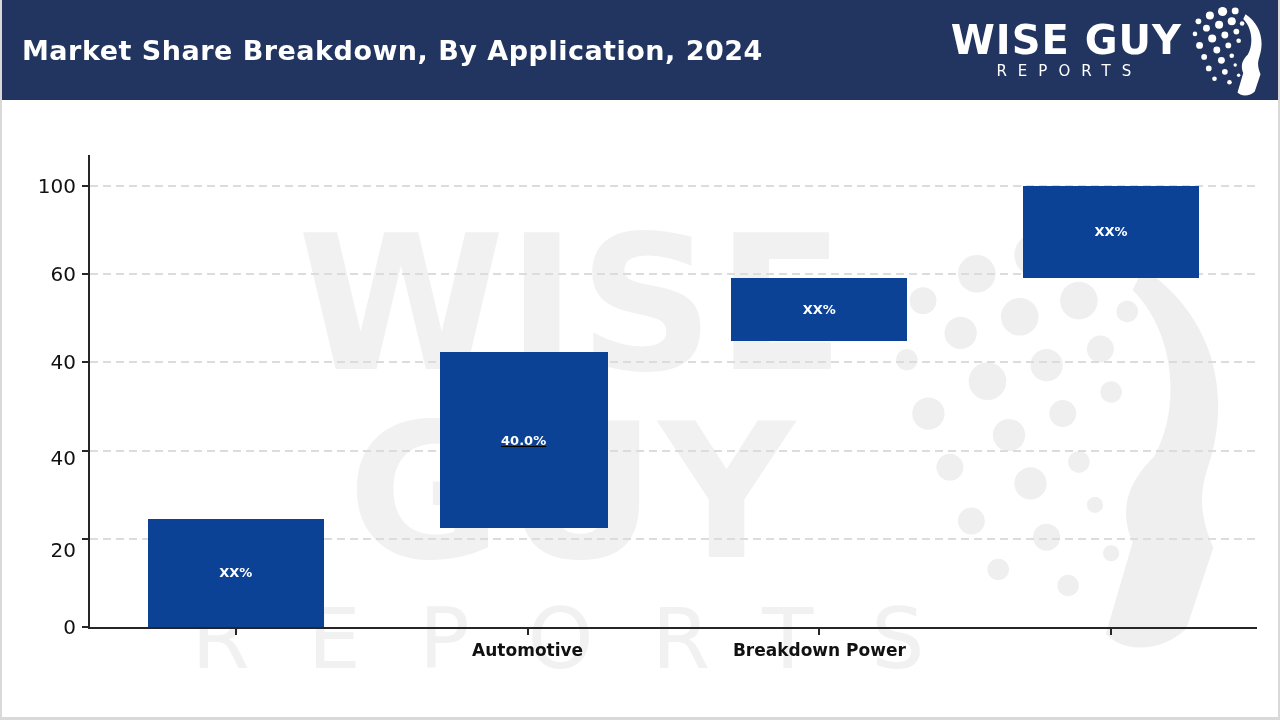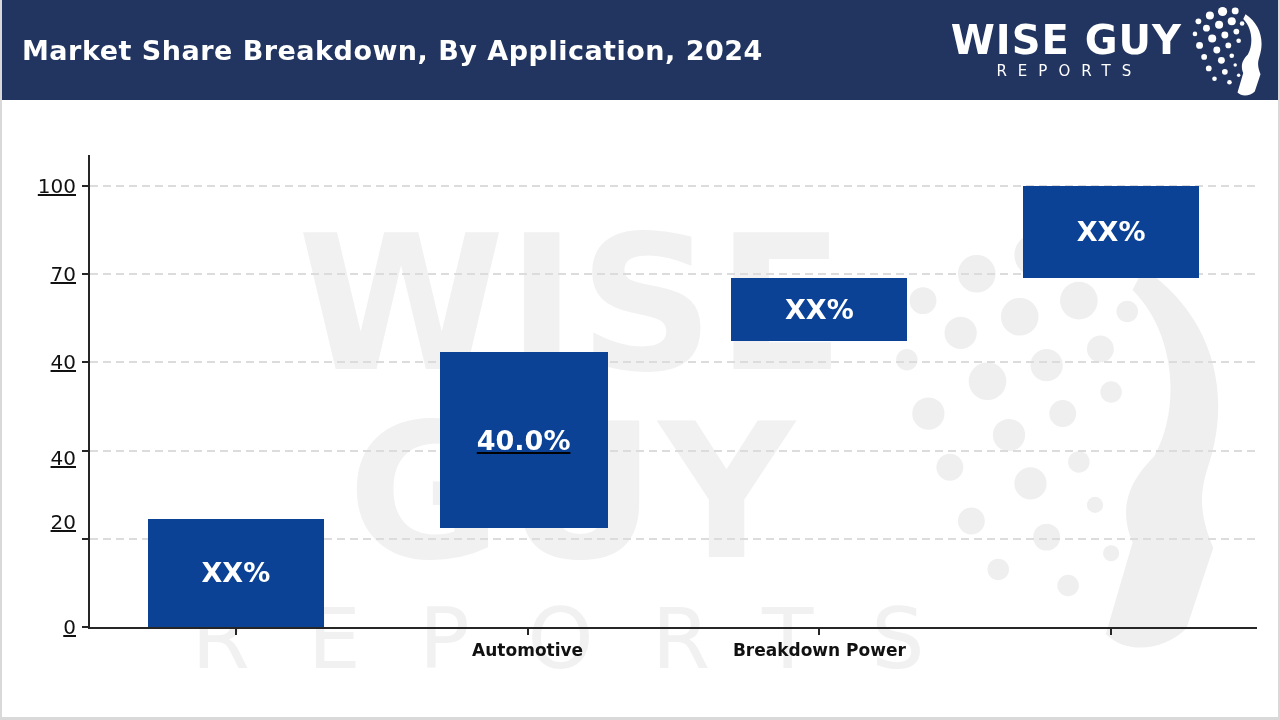--- a/index.html
+++ b/index.html
@@ -28,23 +28,23 @@
 
   
   #plot { position:absolute; inset:0; z-index:1; }
   .gridline { position:absolute; height:2px;
               background:repeating-linear-gradient(90deg,#dcdcdc 0 8px,transparent 8px 13px); }
   .axis-y { position:absolute; width:2px; background:#262626; }
   .axis-x { position:absolute; height:2px; background:#262626; }
   .ytick-mark { position:absolute; width:8px; height:2px; background:#262626; }
   .xtick-mark { position:absolute; width:2px; height:8px; background:#262626; }
   .ytick-label { position:absolute; width:60px; text-align:right; font-size:20px; color:#111;
-                 transform:translateY(-50%);text-decoration:underline; }
+                 transform:translateY(-50%); }
   .bar { position:absolute; display:flex; align-items:center; justify-content:center; }
-  .bar-label { color:#ffffff; font-size:27px; font-weight:bold; }
+  .bar-label { color:#ffffff; font-size:13px; font-weight:bold; }
   .cat-label { position:absolute; width:260px; text-align:center; font-size:17px; font-weight:bold;
                color:#111; line-height:21px; }
 </style>
 </head>
 <body>
 
 <div class="page">
 
   <div class="header">
     <div class="title">Market Share Breakdown, By Application, 2024</div>
@@ -121,30 +121,30 @@
         <circle cx="76" cy="136" r="4"></circle>
           <circle cx="92" cy="124" r="3"></circle>
       </g>
     </svg>
 
     <div id="plot">
         <div class="ytick-mark" style="left: 80px; top: 526px;"></div>
         <div class="ytick-label" style="left: 14px; top: 527px;">0</div>
         <div class="gridline" style="left: 88px; width: 1167px; top: 437.776px;"></div>
         <div class="ytick-mark" style="left: 80px; top: 437.776px;"></div>
-        <div class="ytick-label" style="left: 14px; top: 422px;">20</div>
+        <div class="ytick-label" style="left: 14px; top: 450px;">20</div>
         <div class="gridline" style="left: 88px; width: 1167px; top: 349.551px;"></div>
         <div class="ytick-mark" style="left: 80px; top: 349.551px;"></div>
         <div class="ytick-label" style="left: 14px; top: 350.551px; margin-top: 7px;">40</div>
         <div class="gridline" style="left: 88px; width: 1167px; top: 261.327px;"></div>
         <div class="ytick-mark" style="left: 80px; top: 261.327px;"></div>
         <div class="ytick-label" style="left: 14px; top: 262.327px;">40</div>
         <div class="gridline" style="left: 88px; width: 1167px; top: 173.103px;"></div>
         <div class="ytick-mark" style="left: 80px; top: 173.103px;"></div>
-        <div class="ytick-label" style="left: 14px; top: 174.103px;">70</div>
+        <div class="ytick-label" style="left: 14px; top: 174.103px;">60</div>
         <div class="gridline" style="left: 88px; width: 1167px; top: 84.8785px;"></div>
         <div class="ytick-mark" style="left: 80px; top: 84.8785px;"></div>
         <div class="ytick-label" style="left: 14px; top: 85.8785px;">100</div>
         <div class="bar" style="left: 145.875px; top: 418.925px; width: 176px; height: 108.075px; background: rgb(11, 66, 150);">
           <span class="bar-label" style="color: rgb(255, 255, 255);">XX%</span>
         </div>
         <div class="xtick-mark" style="left: 232.875px; top: 527px;"></div>
         <div class="bar" style="left: 437.625px; top: 252px; width: 168px; height: 176.449px; background: rgb(11, 66, 150); text-decoration: underline;">
           <span class="bar-label" style="color: rgb(255, 255, 255);">40.0%</span>
         </div>

